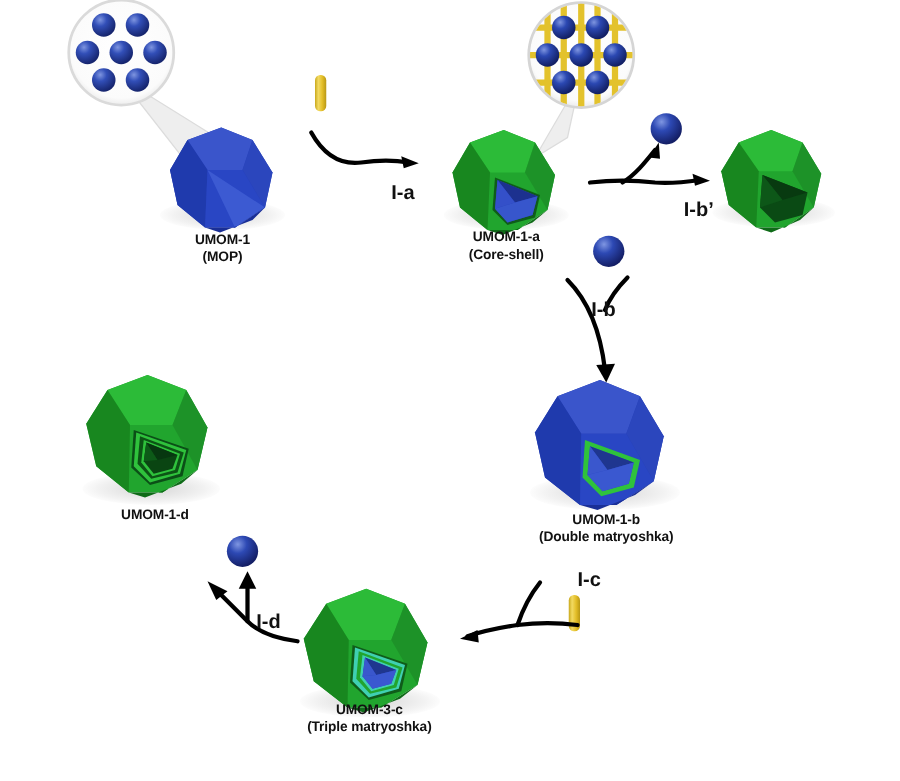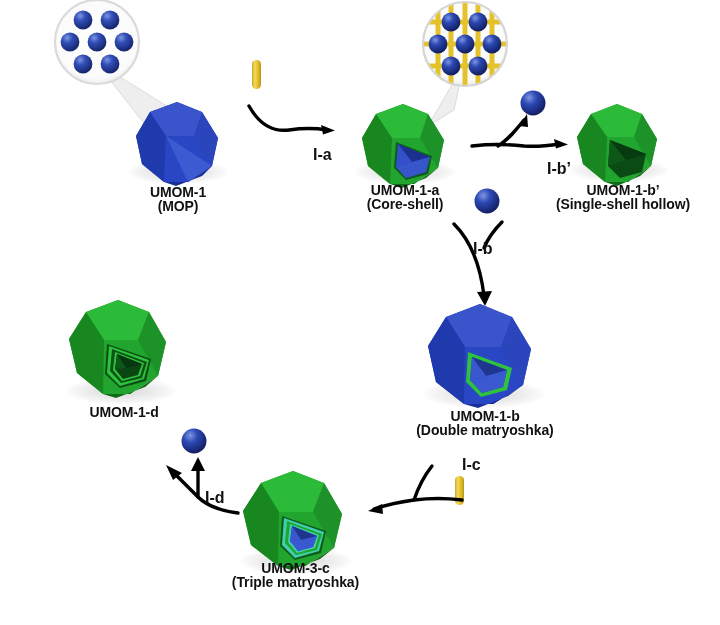--- a/index.html
+++ b/index.html
@@ -9,21 +9,21 @@
     font-family:"Liberation Sans", sans-serif;
     position:relative;
     overflow:hidden;
   }
   .stage{position:absolute;left:0;top:0;width:720px;height:625px;}
   .node{position:absolute;}
   .caption{
     position:absolute;
     text-align:center;
     font-weight:bold;
-    font-size:14px;
+    font-size:11px;
     color:#111111;
     line-height:13.5px;
     white-space:nowrap;
     letter-spacing:-0.1px;
   }
   .caption .ln2{display:block;font-weight:bold;}
   .steplabel{
     position:absolute;
     font-weight:bold;
     font-size:16px;
@@ -215,24 +215,20 @@
       <polygon points="45,4 70,14 62,37 35,37 19,14" fill="#2cbb38"></polygon>
       <polygon points="70,14 85,39 79,66 62,37" fill="#1d9228"></polygon>
       <polygon points="5,37 19,14 35,37 33,82 11,64" fill="#18871f"></polygon>
       <polygon points="33,82 56,82 79,66 68,76 45,86" fill="#0f6b18"></polygon>
 
       <polygon points="38,40 74,54 70,72 48,78 36,66" fill="#0a4a14"></polygon>
       <polygon points="38,40 74,54 54,60" fill="#083a10"></polygon>
       <polygon points="38,40 54,60 36,66" fill="#0d5718"></polygon>
     </svg>
   </div>
-  <div class="caption" style="left:538px;top:184px;width:170px;">
-    <span>UMOM-1-b’</span>
-    <span class="ln2">(Single-shell hollow)</span>
-  </div>
 
   <div class="node" style="left:472px;top:186px;">
     <svg width="30" height="30" viewBox="0 0 30 30">
       <circle cx="15" cy="15" r="12.5" fill="url(#sphC)"></circle>
     </svg>
   </div>
   <div class="node" style="left:446px;top:218px;">
     <svg width="72" height="92" viewBox="0 0 72 92">
       <path d="M8,6 C24,22 34,44 38,78" fill="none" stroke="#000" stroke-width="3.4" stroke-linecap="round"></path>
       <polygon points="39,88 31,74 46,73" fill="#000"></polygon>

